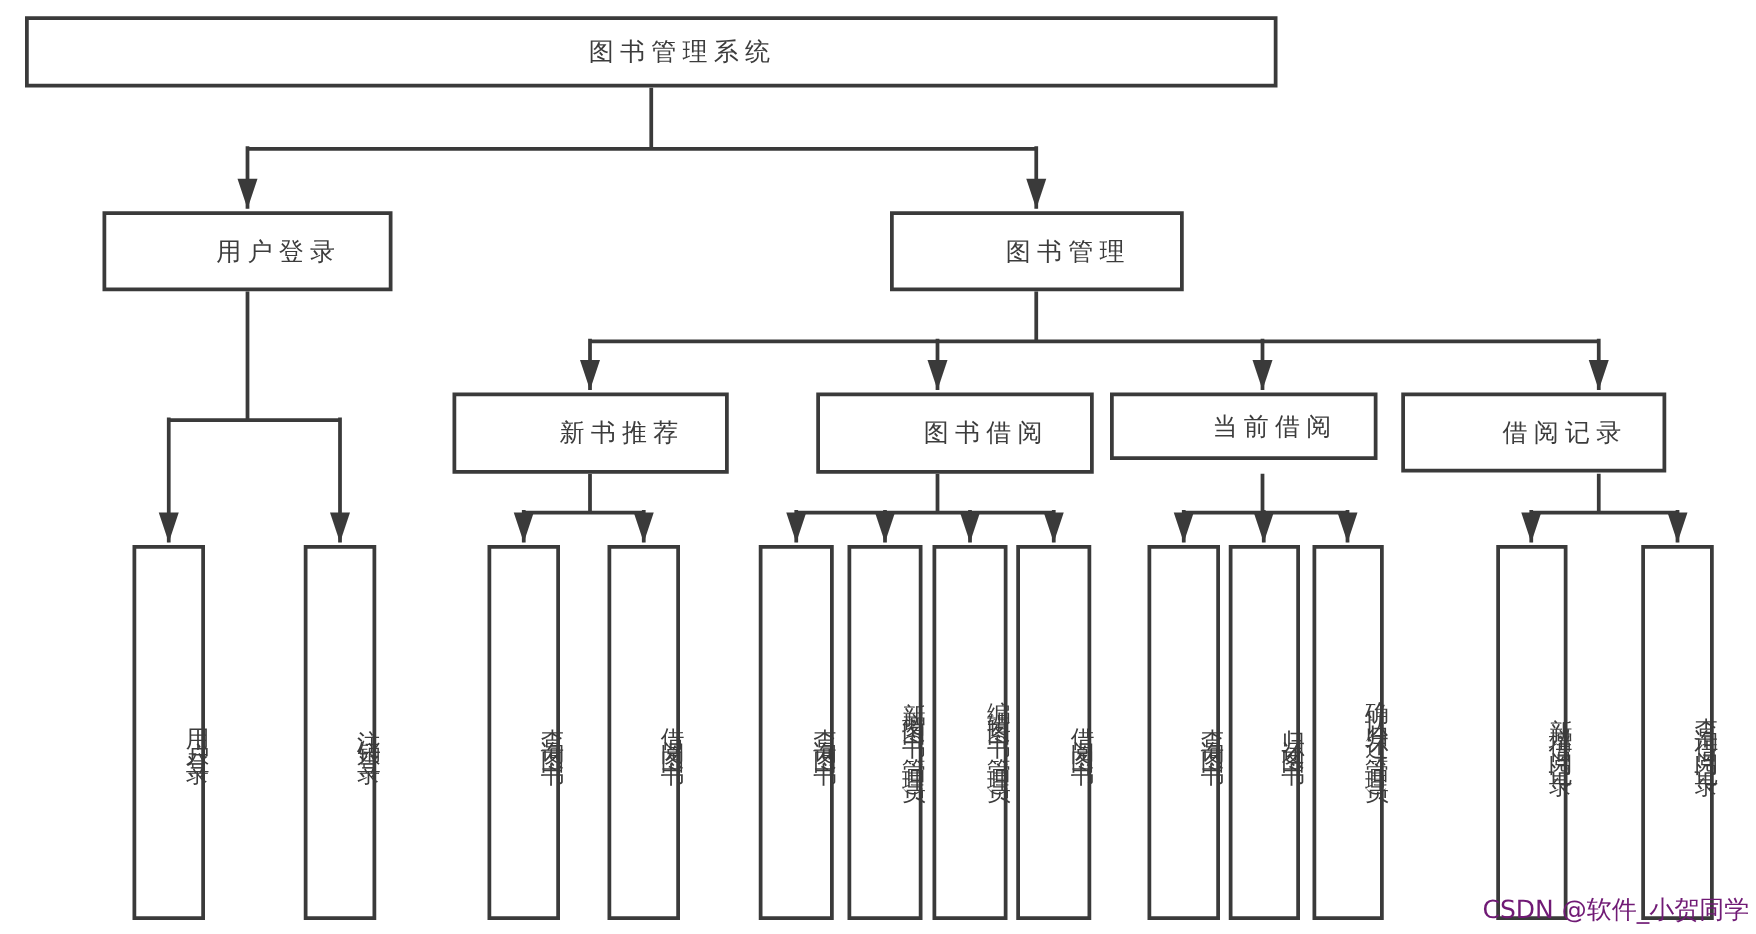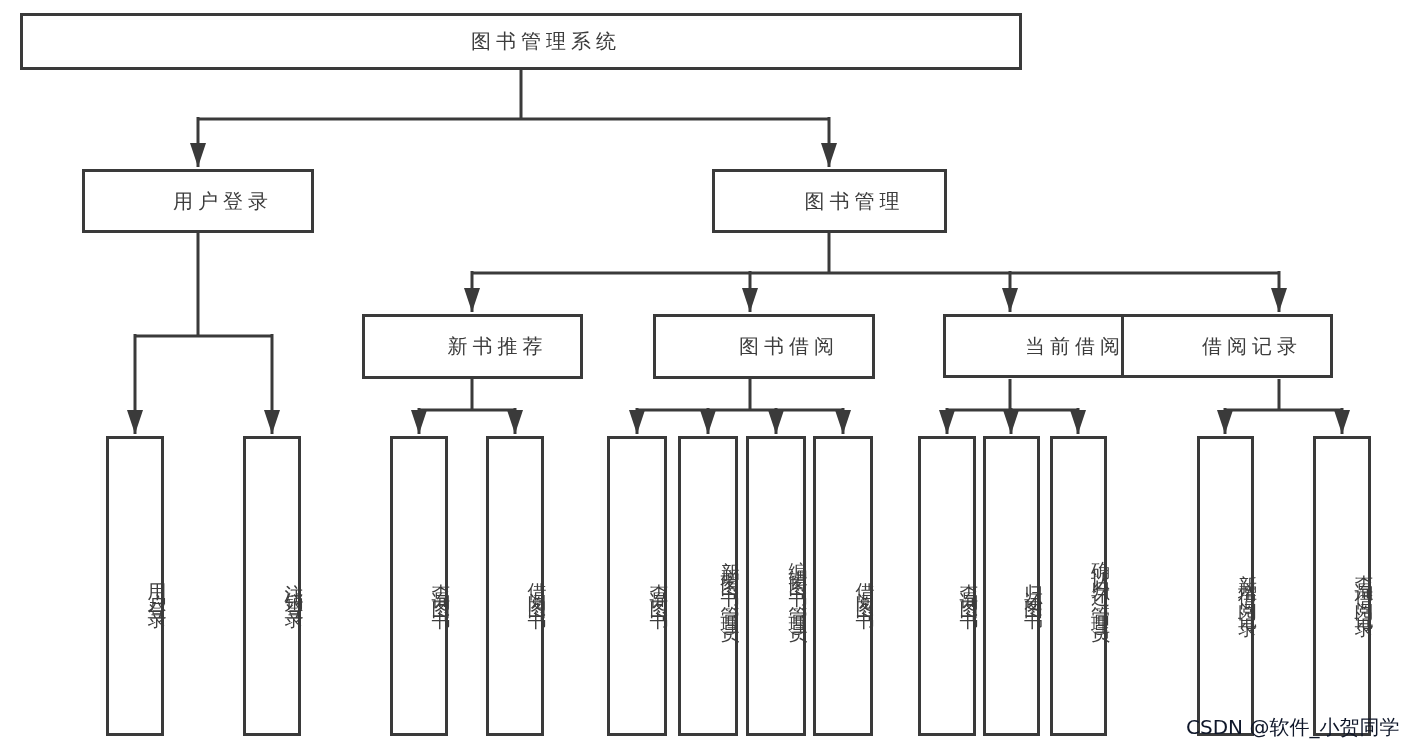--- a/index.html
+++ b/index.html
@@ -41,21 +41,21 @@
     font-size: 19px;
     letter-spacing: 9px;
     line-height: 1.0;
     white-space: nowrap;
   }
   .watermark {
     position: absolute;
     left: 1186px;
     top: 714px;
     font-size: 20px;
-    color: #0f172a;
+    color: #701a75;
     white-space: nowrap;
     z-index: 5;
   }
 </style>
 </head>
 <body>
 
 <div class="stage">
 
   <svg class="wires" width="1405" height="747" viewBox="0 0 1405 747">
@@ -123,21 +123,21 @@
   <div class="node h" style="left:362px;top:314px;width:221px;height:65px">
     <span class="label">新书推荐</span>
   </div>
 
   <div class="node h" style="left:712px;top:169px;width:235px;height:64px">
     <span class="label">图书管理</span>
   </div>
   <div class="node h" style="left:653px;top:314px;width:222px;height:65px">
     <span class="label">图书借阅</span>
   </div>
-  <div class="node h" style="left:943px;top:314px;width:214px;height:64px">
+  <div class="node h" style="left:888px;top:314px;width:214px;height:54px">
     <span class="label">当前借阅</span>
   </div>
   <div class="node h" style="left:1121px;top:314px;width:212px;height:64px">
     <span class="label">借阅记录</span>
   </div>
 
   <div class="node v" style="left:106px;top:436px;width:58px;height:300px">
     <span class="label">用户登录</span>
   </div>
   <div class="node v" style="left:243px;top:436px;width:58px;height:300px">

